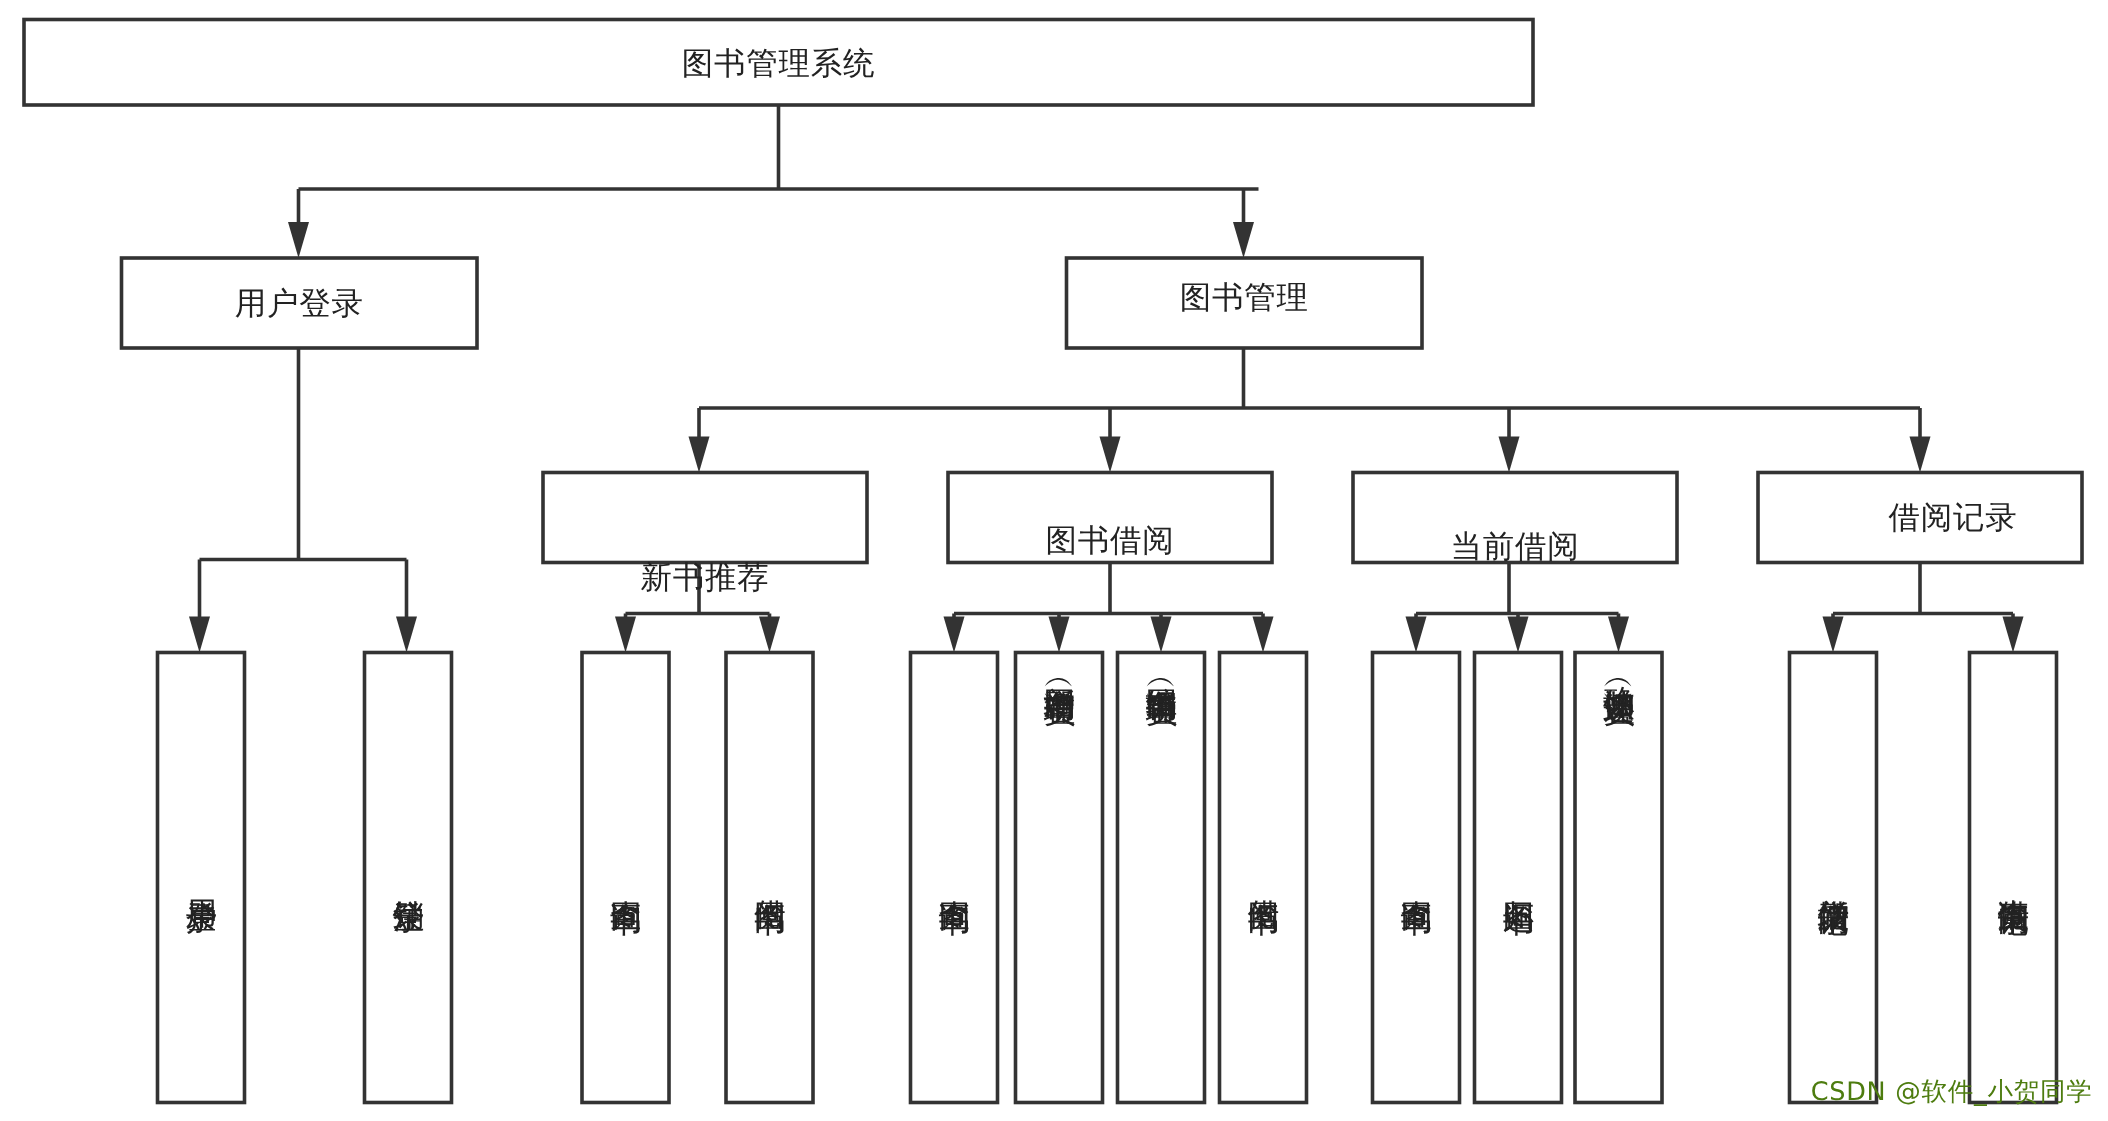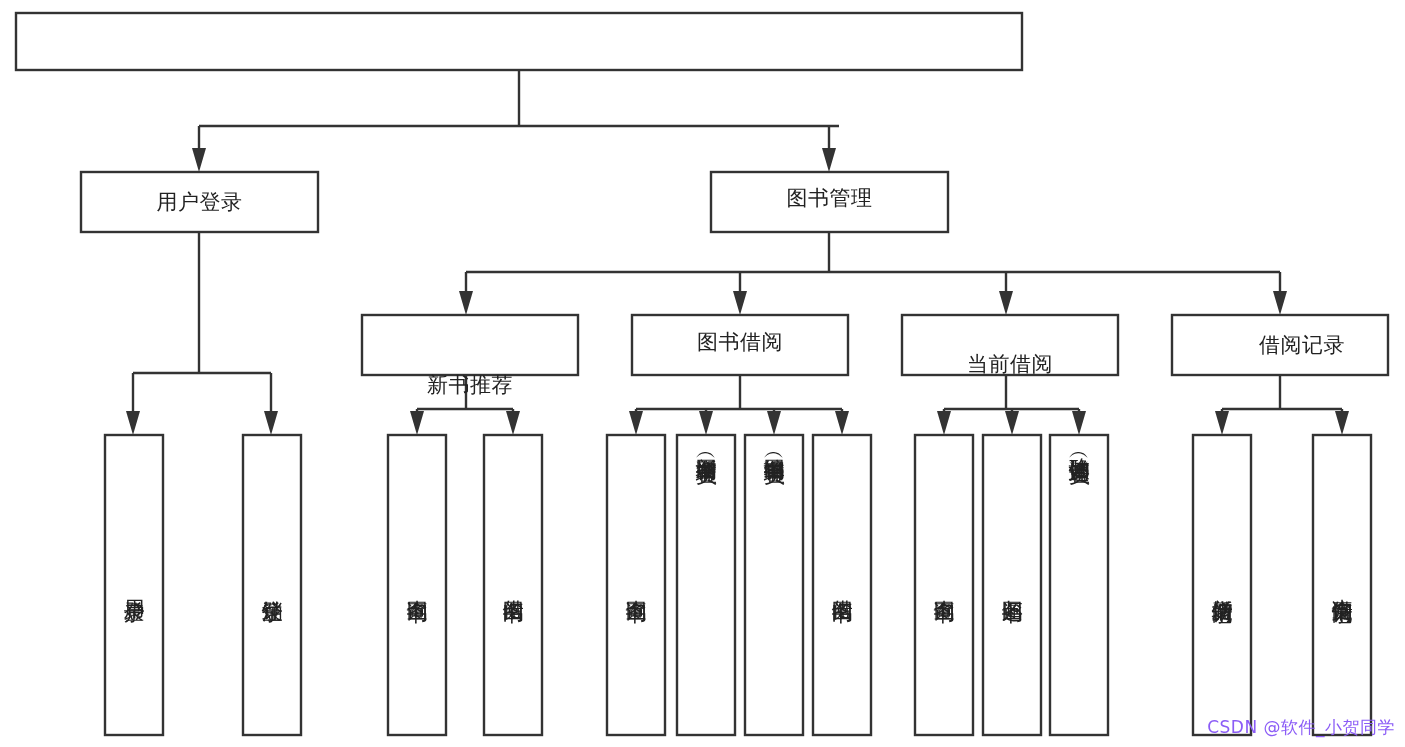--- a/index.html
+++ b/index.html
@@ -69,21 +69,21 @@
   }
   .node-label-v.align-top {
     justify-content: flex-start;
     padding-top: 6px;
     box-sizing: border-box;
   }
   .watermark {
     position: absolute;
     right: 10px;
     bottom: 8px;
-    color: #8b5cf6;
+    color: #4d7c0f;
     font-size: 17px;
     letter-spacing: 0.5px;
     white-space: nowrap;
     pointer-events: none;
   }
 </style>
 </head>
 <body>
 
 <div id="diagram-root">
@@ -185,26 +185,27 @@
     <rect class="node-box" x="813" y="435" width="58" height="300"></rect>
 
     <rect class="node-box" x="915" y="435" width="58" height="300"></rect>
     <rect class="node-box" x="983" y="435" width="58" height="300"></rect>
     <rect class="node-box" x="1050" y="435" width="58" height="300"></rect>
 
     <rect class="node-box" x="1193" y="435" width="58" height="300"></rect>
     <rect class="node-box" x="1313" y="435" width="58" height="300"></rect>
   </svg>
 
+  <div class="node-label-h" style="left:16px; top:13px; width:1006px; height:57px;">图书管理系统</div>
 
   <div class="node-label-h" style="left:81px; top:172px; width:237px; height:60px;">用户登录</div>
   <div class="node-label-h" style="left:711px; top:172px; width:237px; height:52px;">图书管理</div>
 
   <div class="node-label-h" style="left:362px; top:315px; width:216px; height:60px;margin-top:40px;">新书推荐</div>
-  <div class="node-label-h" style="left:632px; top:312px; width:216px; height:60px;border-radius:29px;">图书借阅</div>
+  <div class="node-label-h" style="left:632px; top:330px; width:216px; height:60px;border-radius:29px;">图书借阅</div>
   <div class="node-label-h" style="left:902px; top:334px; width:216px; height:60px;">当前借阅</div>
   <div class="node-label-h" style="left:1208px; top:315px; width:188px; height:60px;">借阅记录</div>
 
   <div class="node-label-v" style="left:105px; top:435px; width:58px; height:300px;">用户登录</div>
   <div class="node-label-v" style="left:243px; top:435px; width:58px; height:300px;">注销登录</div>
 
   <div class="node-label-v" style="left:388px; top:435px; width:58px; height:300px;">查询图书</div>
   <div class="node-label-v" style="left:484px; top:435px; width:58px; height:300px;">借阅图书</div>
 
   <div class="node-label-v" style="left:607px; top:435px; width:58px; height:300px;">查询图书</div>

